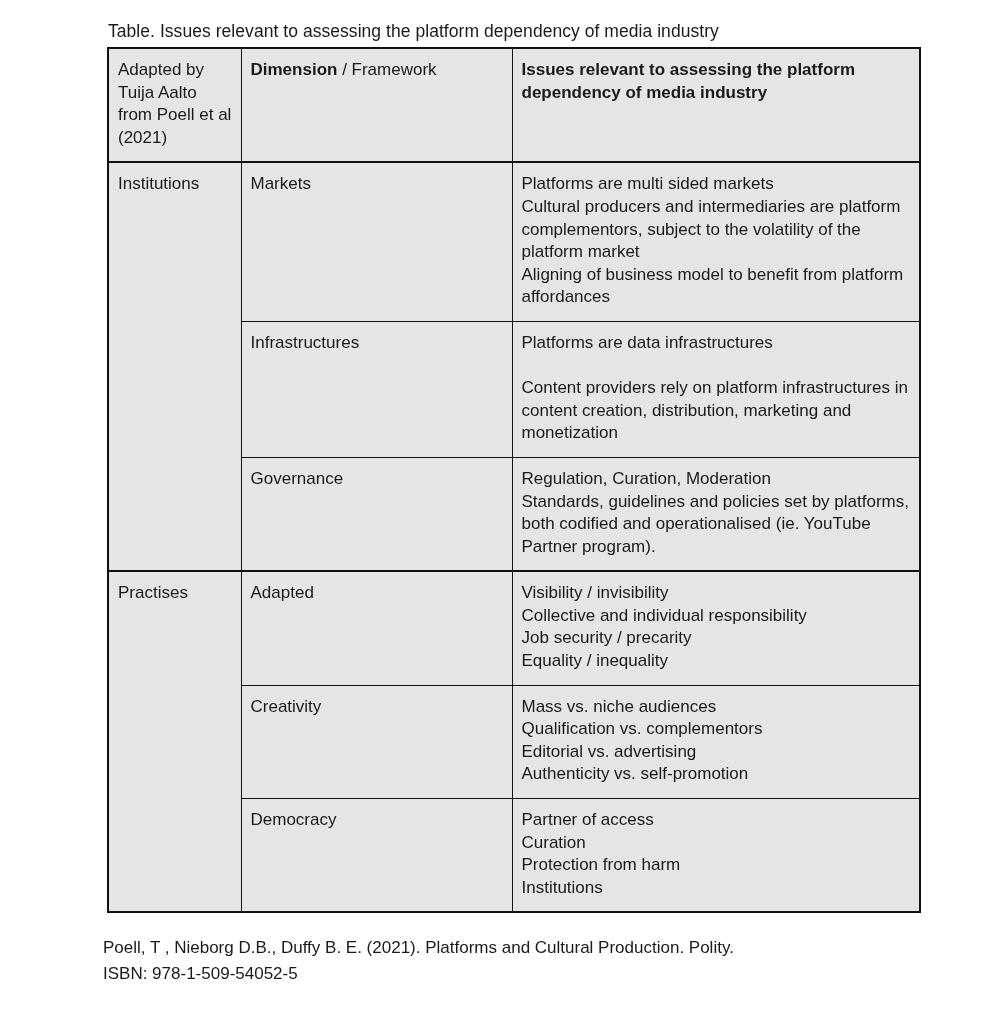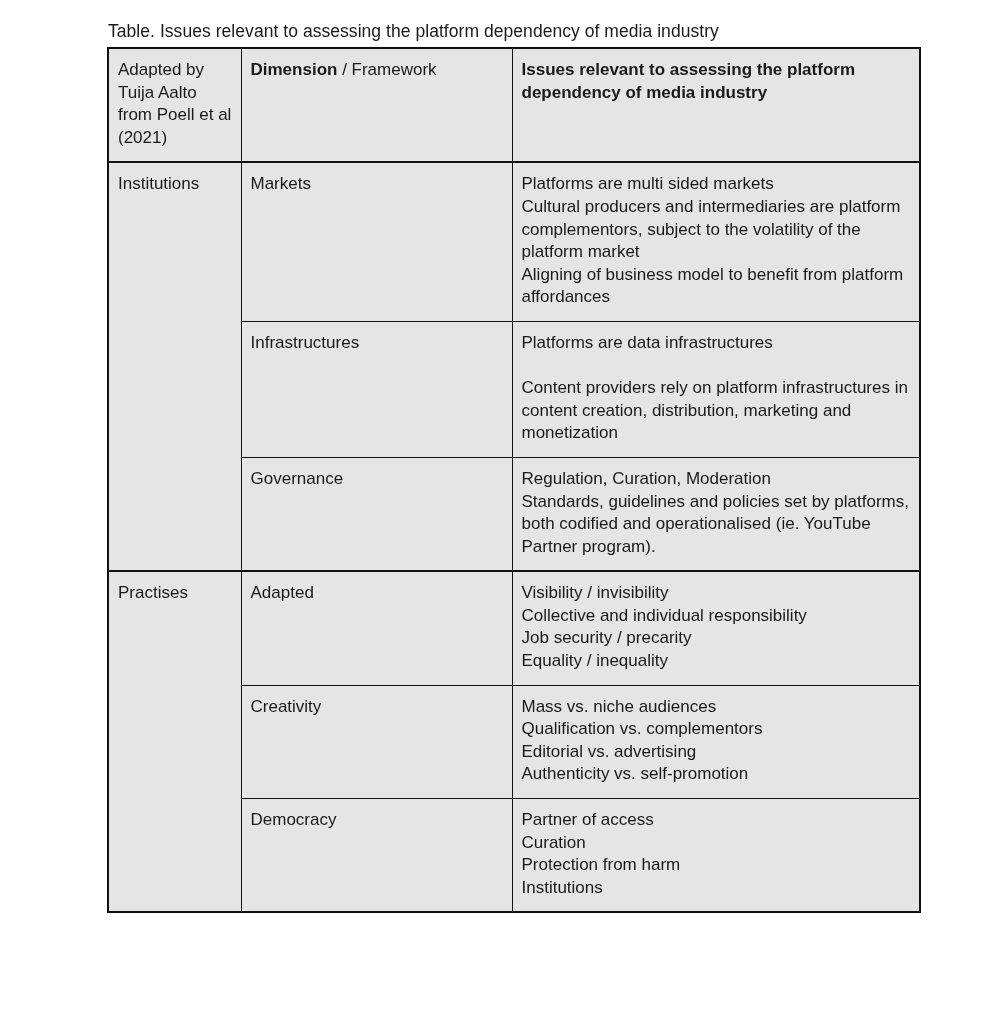--- a/index.html
+++ b/index.html
@@ -160,14 +160,18 @@
         <td class="cell-lines">
           <p>Partner of access</p>
           <p>Curation</p>
           <p>Protection from harm</p>
           <p>Institutions</p>
         </td>
       </tr>
     </tbody>
   </table>
 
+  <div class="footnote">
+    <div>Poell, T , Nieborg D.B., Duffy B. E. (2021). Platforms and Cultural Production. Polity.</div>
+    <div>ISBN: 978-1-509-54052-5</div>
+  </div>
 
 </div>
 
 </body></html>

